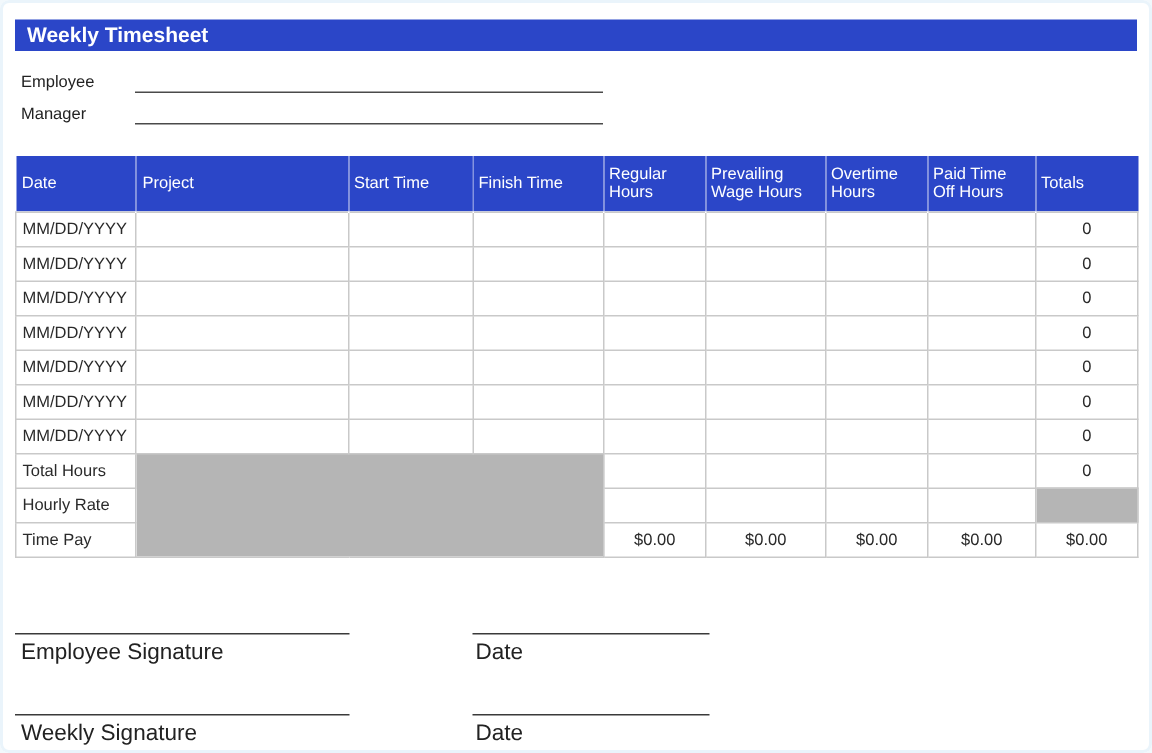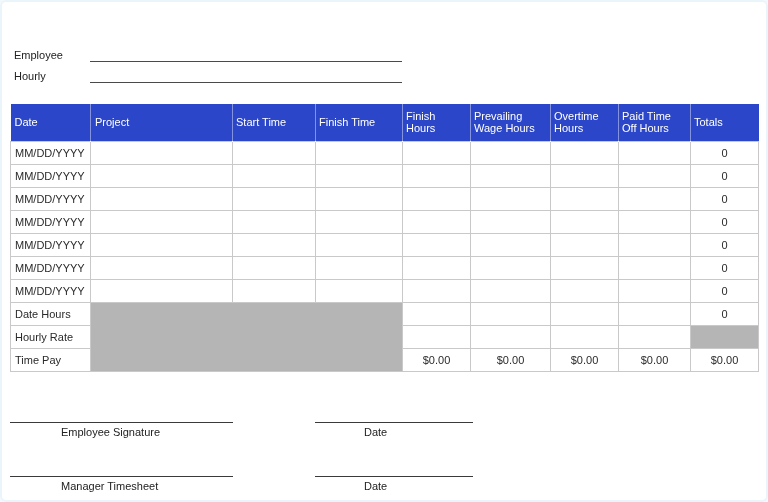--- a/index.html
+++ b/index.html
@@ -52,40 +52,41 @@
     box-sizing: border-box;
     background: #ffffff;
     vertical-align: middle;
     color: #2a2a2a;
   }
   td.center { text-align: center; }
   td.gray-block, td.gray-cell { background: #b5b5b5; }
 
   
   .sig-line { position: absolute; height: 0; border-top: 1px solid #3a3a3a; }
-  .sig-label { position: absolute; font-size: 11px; color: #222; margin-left: 47px; }
+  .sig-label { position: absolute; font-size: 15px; color: #222; }
   .sig1-line  { left: 10px;  top: 422px; width: 223px; }
   .sig1-label { left: 14px;  top: 426px; }
   .date1-line { left: 315px; top: 422px; width: 158px; }
   .date1-label{ left: 317px; top: 426px; }
   .sig2-line  { left: 10px;  top: 476px; width: 223px; }
   .sig2-label { left: 14px;  top: 480px; }
   .date2-line { left: 315px; top: 476px; width: 158px; }
   .date2-label{ left: 317px; top: 480px; }
 </style>
 </head>
 <body>
 
 <div class="canvas">
 
+  <div class="title-bar">Weekly Timesheet</div>
 
   <span class="field-label lbl-employee">Employee</span>
   <div class="field-line line-employee"></div>
 
-  <span class="field-label lbl-manager">Hourly</span>
+  <span class="field-label lbl-manager">Manager</span>
   <div class="field-line line-manager"></div>
 
   <div class="table-wrap">
     <table>
       <colgroup>
         <col style="width:80px">
           <col style="width:142px">
           <col style="width:83px">
         <col style="width:87px">
           <col style="width:68px">
@@ -93,21 +94,21 @@
         <col style="width:68px">
           <col style="width:72px">
           <col style="width:68px">
       </colgroup>
       <thead>
         <tr>
           <th class="left">Date</th>
           <th class="left">Project</th>
           <th>Start Time</th>
           <th>Finish Time</th>
-          <th>Finish Hours</th>
+          <th>Regular Hours</th>
           <th>Prevailing Wage Hours</th>
           <th>Overtime Hours</th>
           <th>Paid Time Off Hours</th>
           <th>Totals</th>
         </tr>
       </thead>
       <tbody>
           <tr>
             <td>MM/DD/YYYY</td>
             <td></td>
@@ -179,21 +180,21 @@
             <td></td>
             <td class="center"></td>
             <td class="center"></td>
             <td class="center"></td>
             <td class="center"></td>
             <td class="center"></td>
             <td class="center"></td>
             <td class="center">0</td>
           </tr>
           <tr>
-            <td>Date Hours</td>
+            <td>Total Hours</td>
             <td class="gray-block" rowspan="3" colspan="3"></td>
             <td class="center"></td>
             <td class="center"></td>
             <td class="center"></td>
             <td class="center"></td>
             <td class="center">0</td>
           </tr>
           <tr>
             <td>Hourly Rate</td>
             <td class="center"></td>
@@ -213,17 +214,17 @@
         </tbody>
     </table>
   </div>
 
   <div class="sig-line sig1-line"></div>
   <span class="sig-label sig1-label">Employee Signature</span>
   <div class="sig-line date1-line"></div>
   <span class="sig-label date1-label">Date</span>
 
   <div class="sig-line sig2-line"></div>
-  <span class="sig-label sig2-label">Manager Timesheet</span>
+  <span class="sig-label sig2-label">Weekly Signature</span>
   <div class="sig-line date2-line"></div>
   <span class="sig-label date2-label">Date</span>
 
 </div>
 
 </body></html>

